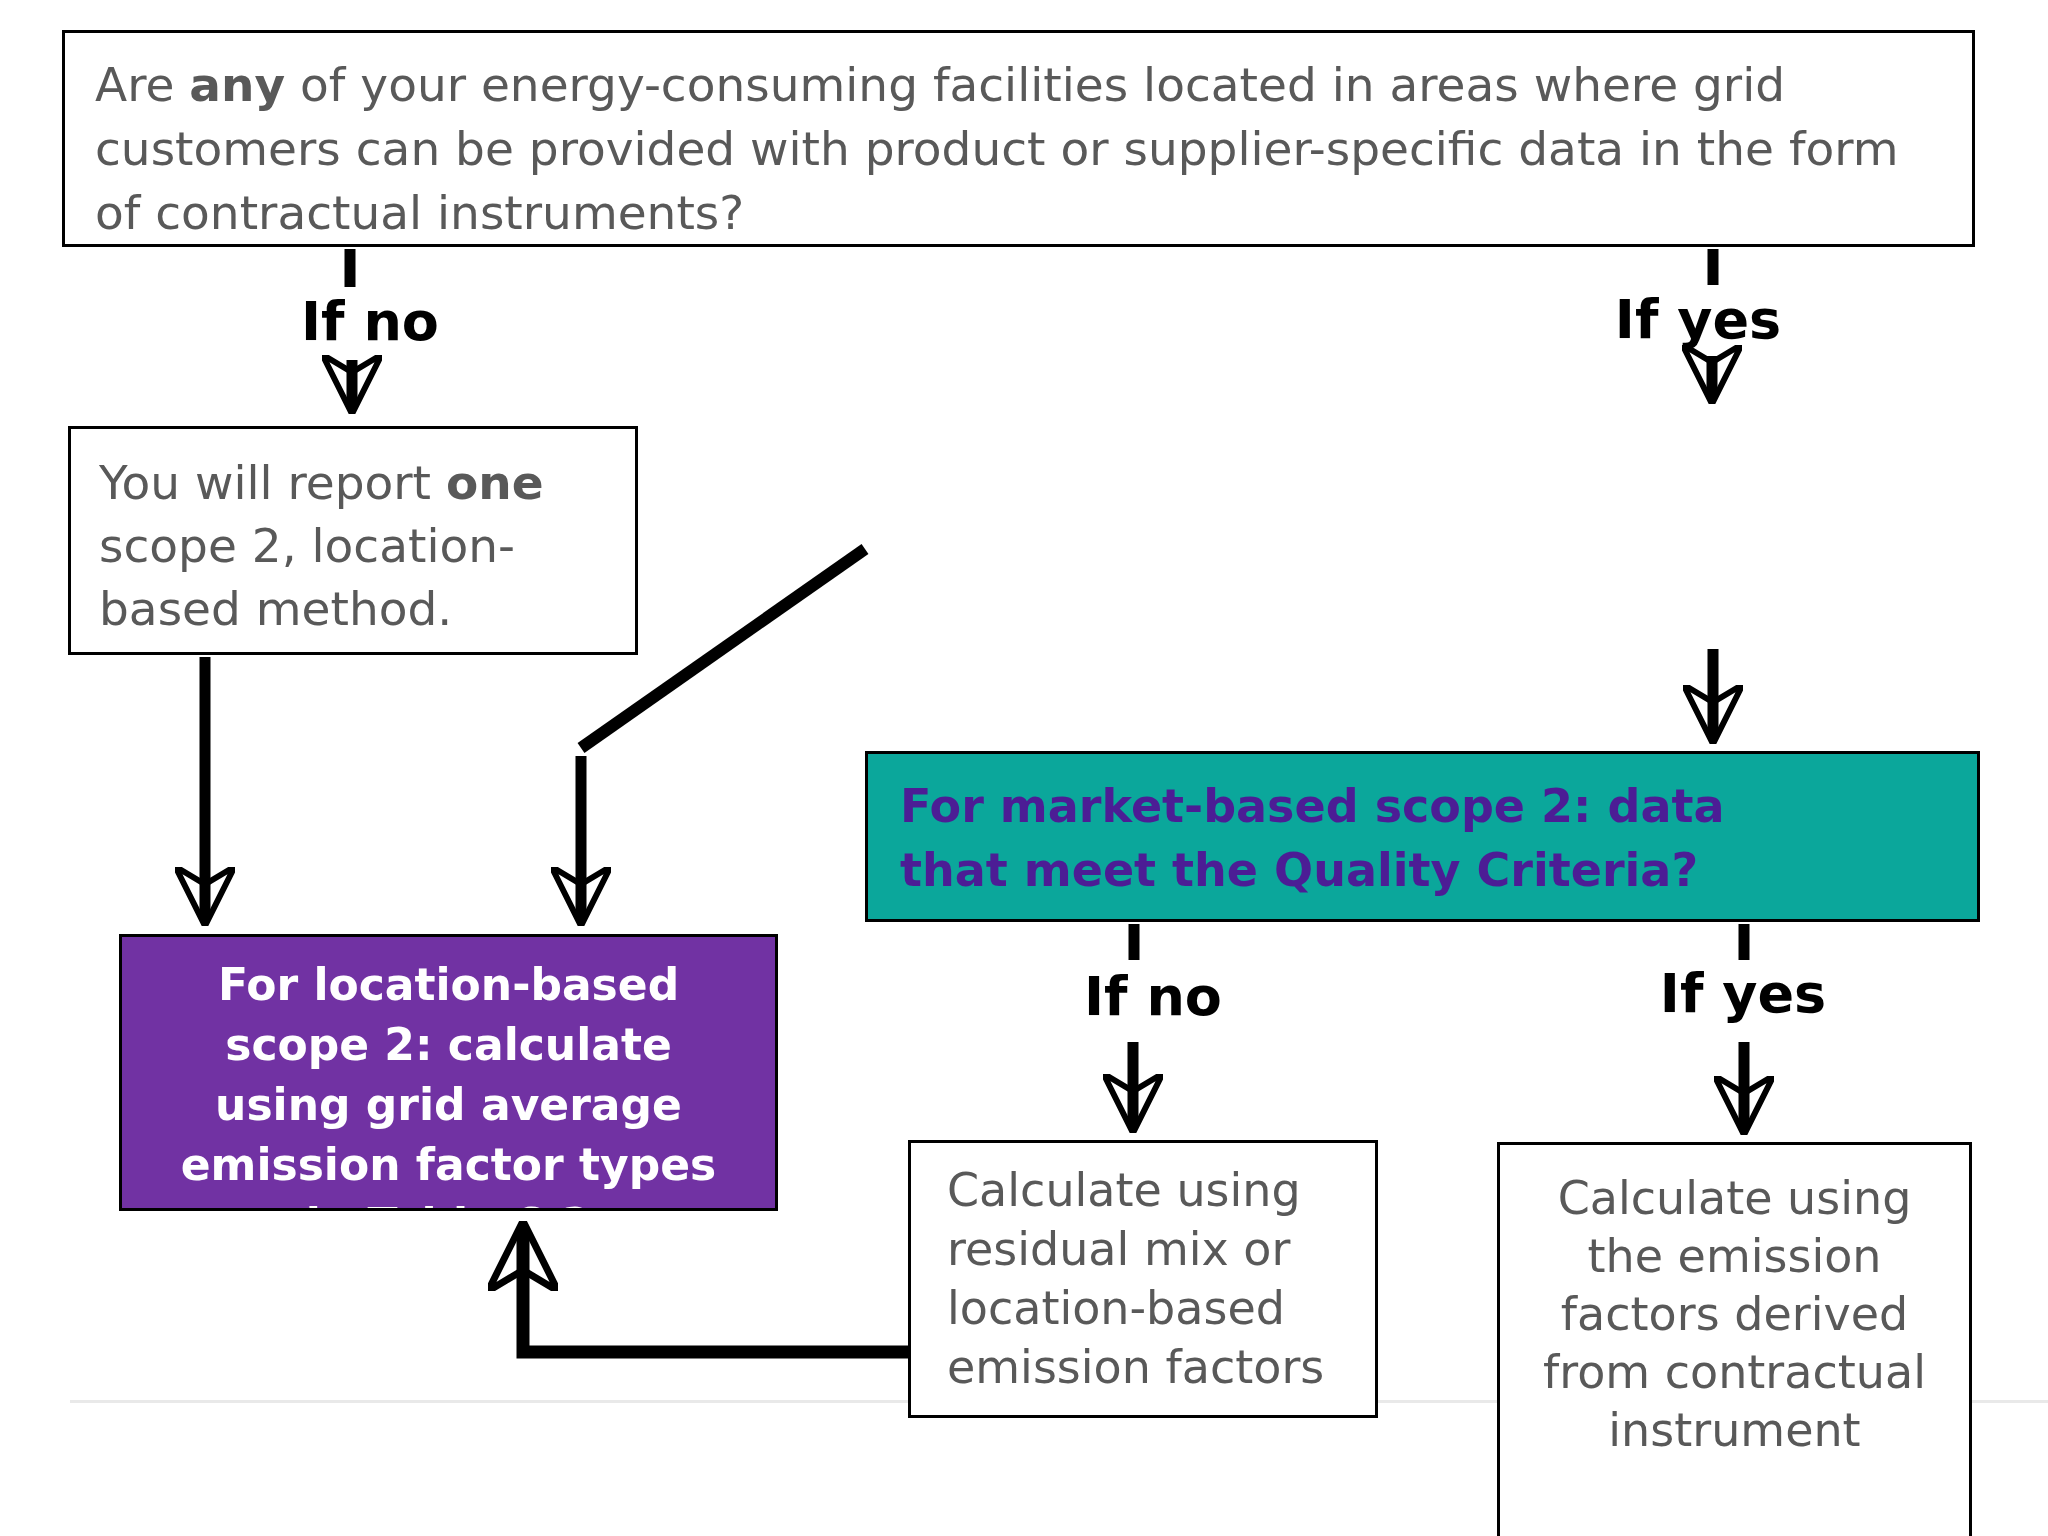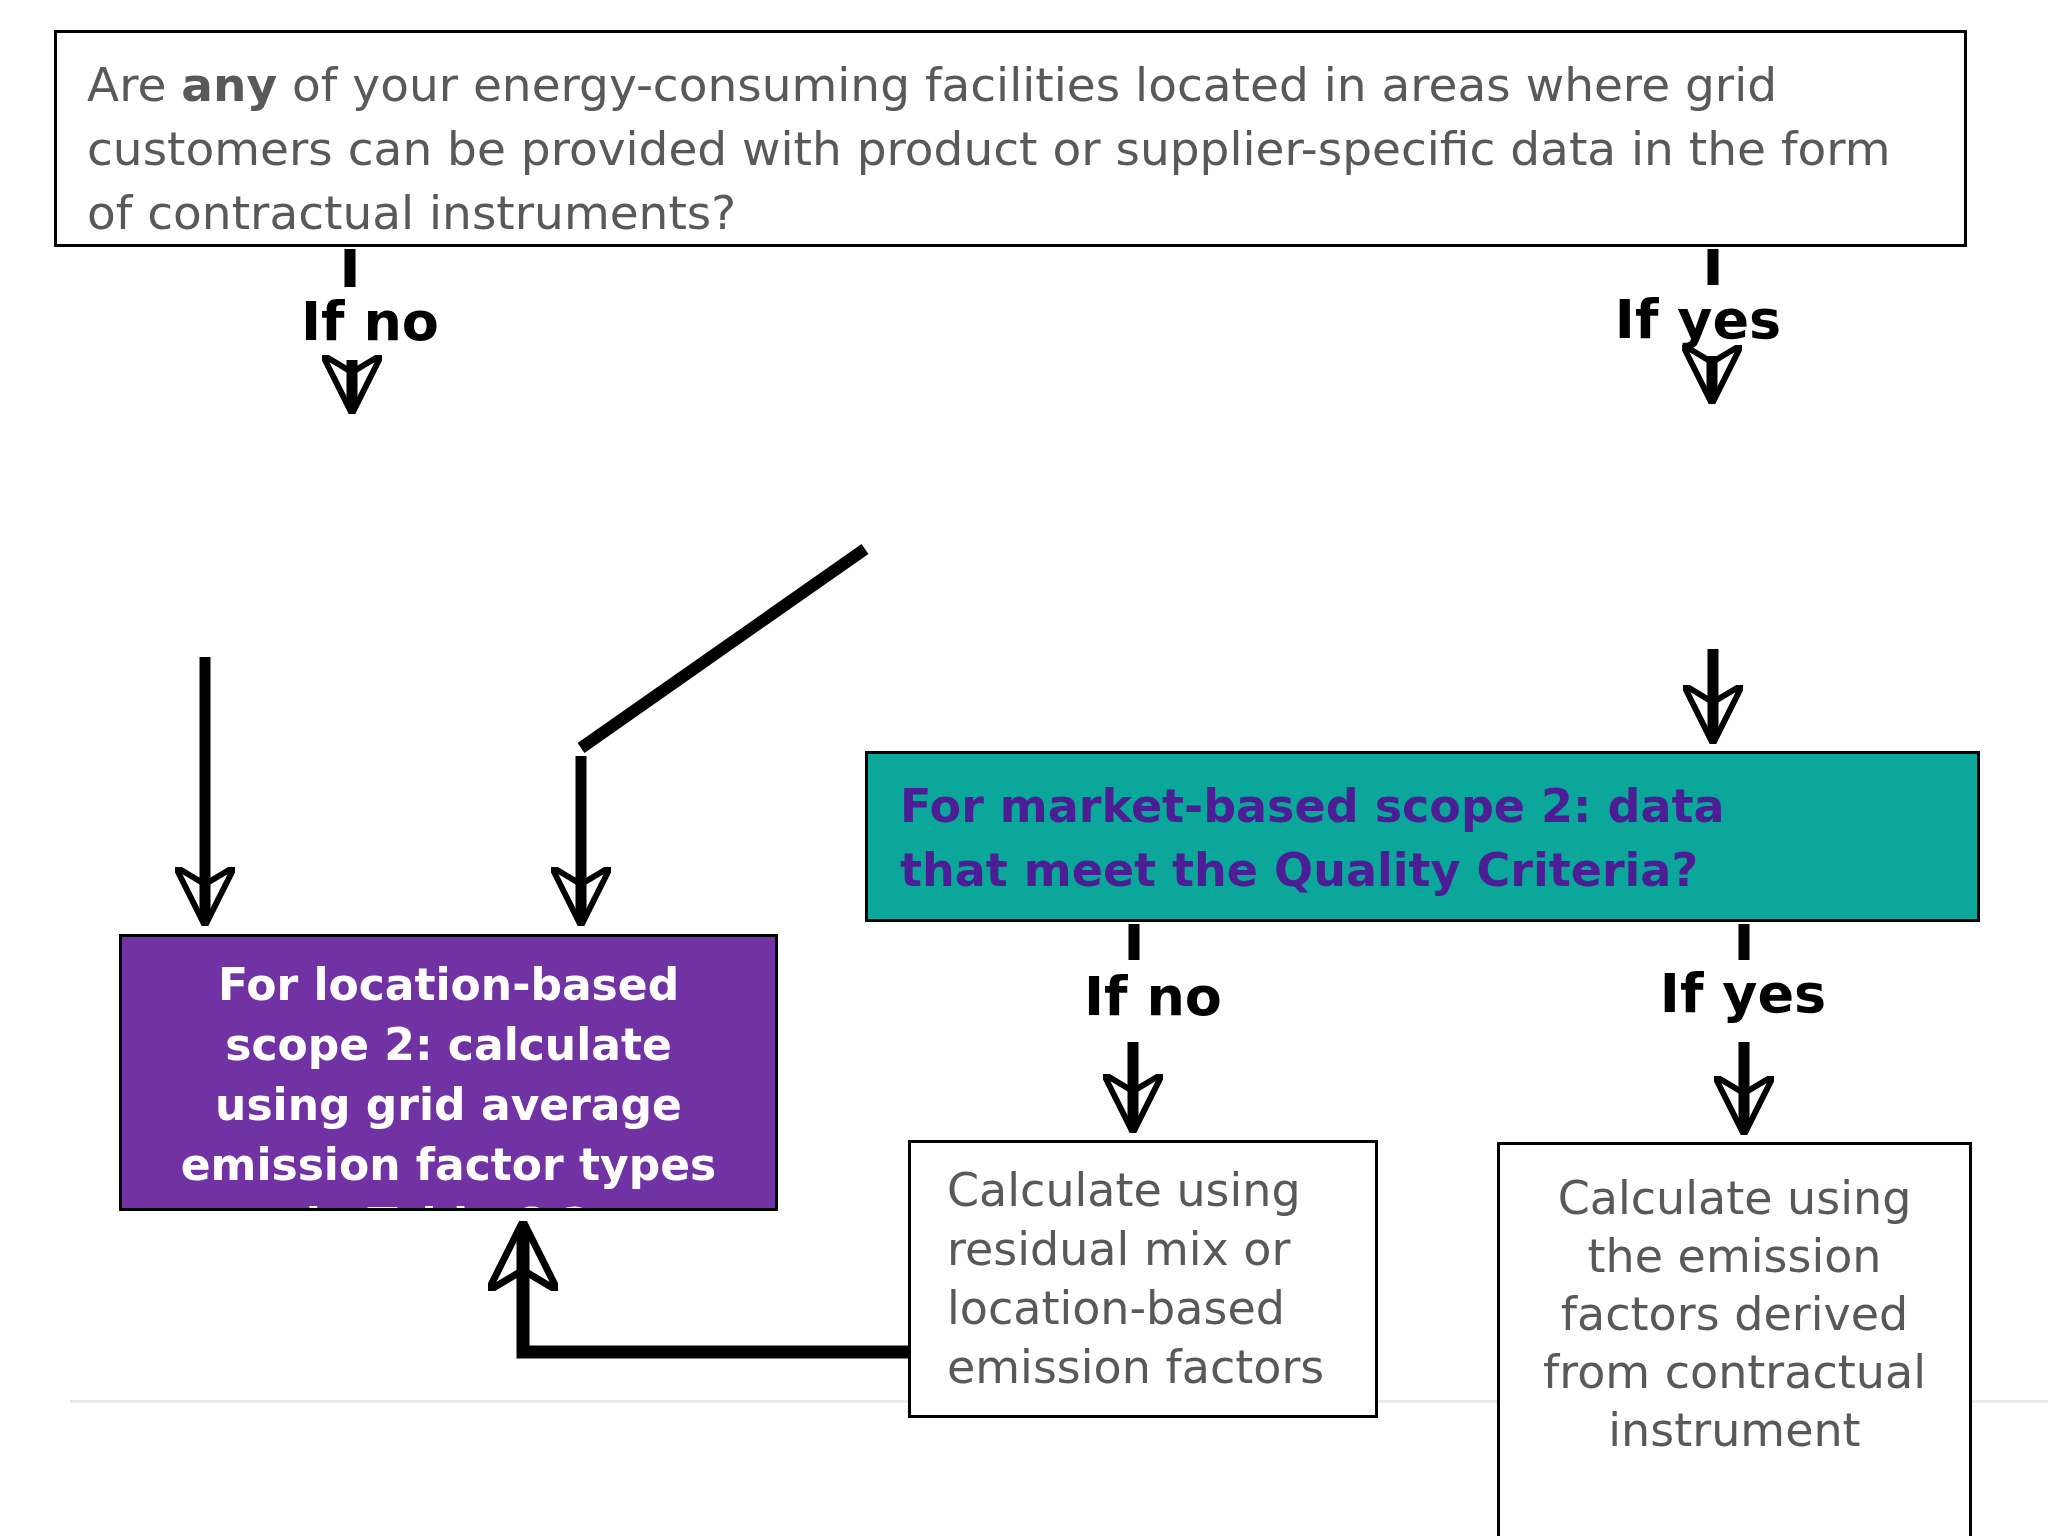--- a/index.html
+++ b/index.html
@@ -21,21 +21,21 @@
   .box{
     position:absolute;
     box-sizing:border-box;
     background:#ffffff;
     border:3px solid var(--border);
     color:var(--text-gray);
     z-index:2;
   }
   .box b{font-weight:bold;}
   #q-box{
-    left:54px;top:30px;width:1913px;height:217px;
+    left:62px;top:30px;width:1913px;height:217px;
     font-size:47px;line-height:64px;
     padding:20px 34px 0 30px;
   }
   #one-box{
     left:68px;top:426px;width:570px;height:229px;
     font-size:47px;line-height:63px;
     padding:22px 30px 0 28px;
   }
   #two-box{
     left:868px;top:412px;width:1007px;height:231px;
@@ -102,20 +102,23 @@
 
   <div id="divider"></div>
 
   <div class="box" id="q-box">
     <span>Are </span><b>any</b><span> of your energy-consuming facilities located in areas where grid customers can be provided with product or supplier-specific data in the form of contractual instruments?</span>
   </div>
 
   <div class="flow-label" id="lbl-no-top">If no</div>
   <div class="flow-label" id="lbl-yes-top">If yes</div>
 
+  <div class="box" id="one-box">
+    <span>You will report </span><b>one</b><span> scope 2, location-based method.</span>
+  </div>
 
 
   <div class="box" id="teal-box">For market-based scope 2: data that meet the Quality Criteria?</div>
 
   <div class="box" id="purple-box">For location-based scope 2: calculate using grid average emission factor types in Table 6.2</div>
 
   <div class="flow-label" id="lbl-no-mid">If no</div>
   <div class="flow-label" id="lbl-yes-mid">If yes</div>
 
   <div class="box" id="residual-box">Calculate using residual mix or location-based emission factors</div>

